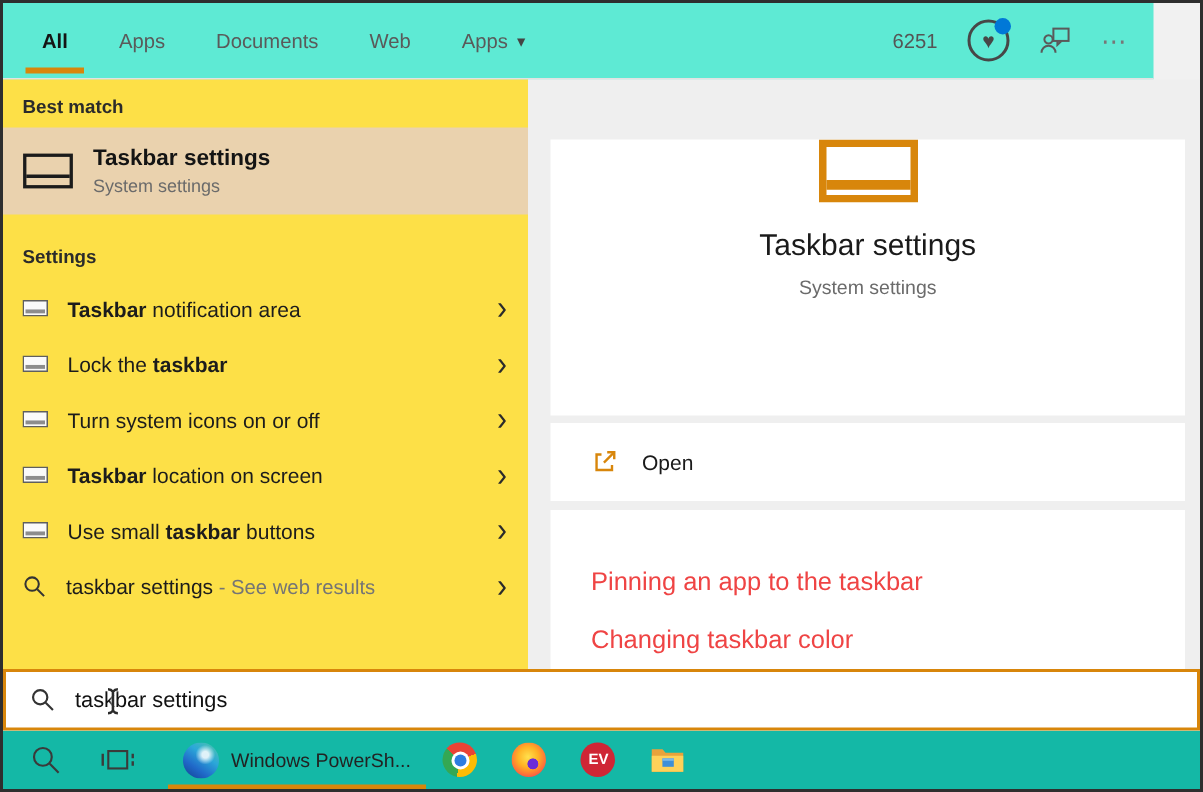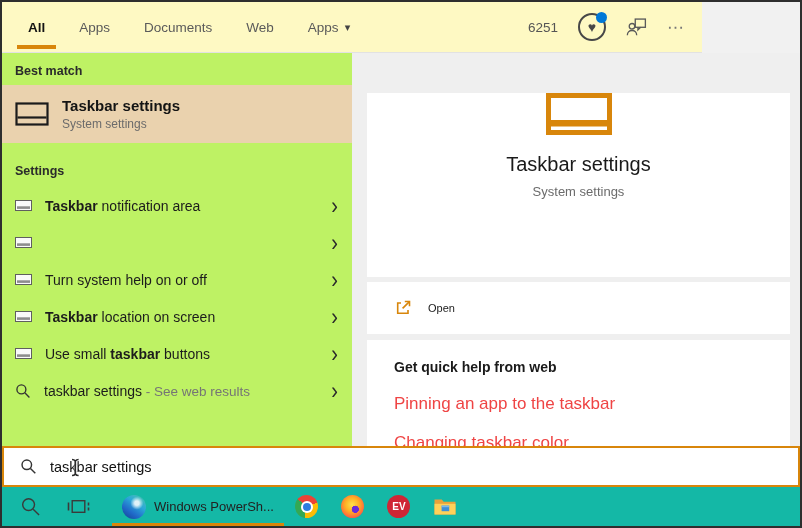--- a/index.html
+++ b/index.html
@@ -6,41 +6,41 @@
     --accent:#d8860b;
     --highlight:#ead2ae;
     --badge:#0078d7;
   }
   *{margin:0;padding:0;box-sizing:border-box}
   body{font-family:"Liberation Sans",sans-serif;background:#888;}
   .screen{position:relative;width:802px;height:528px;border:2px solid #2e2e2e;
           background:#f1f1f1;overflow:hidden}
 
   
-  .topbar{position:absolute;left:0;top:0;width:700px;height:51px;background:#fef9c3;
+  .topbar{position:absolute;left:0;top:0;width:767px;height:51px;background:#5eead4;
           border-bottom:1px solid #e2e2e2}
   .tabs{position:absolute;left:22px;top:0;height:100%;display:flex;align-items:center}
   .tab{font-size:13.5px;color:#5a5a5a;height:100%;display:flex;align-items:center;
        padding:0 4px;margin-right:26px;position:relative;cursor:default}
   .tab.active{color:#141414;font-weight:700}
   .tab.active::after{content:"";position:absolute;left:-7px;right:-7px;bottom:3px;
        height:4px;background:var(--accent)}
   .tab .caret{font-size:11px;margin-left:6px;color:#444}
   .top-right{position:absolute;right:16px;top:0;height:100%;display:flex;
        align-items:center;gap:20px}
   .rewards-count{font-size:13.5px;color:#555}
   .heart-wrap{position:relative;width:28px;height:28px;border:2px solid #474747;
        border-radius:50%;display:flex;align-items:center;justify-content:center}
   .heart-glyph{font-size:14px;color:#474747;line-height:1;margin-top:-1px}
   .blue-dot{position:absolute;top:-3px;right:-3px;width:11px;height:11px;
        border-radius:50%;background:var(--badge)}
   .ellipsis{font-size:17px;color:#777;letter-spacing:2px}
 
   
-  .left-panel{position:absolute;left:0;top:51px;width:350px;height:393px;background:#bef264}
+  .left-panel{position:absolute;left:0;top:51px;width:350px;height:393px;background:#fde047}
   .section-header{font-size:12.5px;font-weight:700;color:#2b2b2b;padding:11px 0 7px 13px}
   .bm-row{height:58px;display:flex;align-items:center;background:var(--highlight);
           padding-left:13px;cursor:default}
   .bm-icon{margin-right:13px;flex:none;display:flex}
   .bm-title{font-size:15px;font-weight:700;color:#141414}
   .bm-sub{font-size:12px;color:#6b6b6b;margin-top:3px}
   .row{height:37px;display:flex;align-items:center;padding:0 14px 0 13px;cursor:default}
   .row-icon{flex:none;margin-right:13px;display:flex}
   .row-label{font-size:14px;color:#1c1c1c;white-space:nowrap}
   .row-label .bold{font-weight:700}
@@ -52,21 +52,21 @@
   
   .right-panel{position:absolute;left:350px;top:51px;width:448px;height:393px;
        background:#efefef;padding:10px 10px 0 15px;overflow:hidden}
   .card{background:#fff}
   .hero-card{height:184px;text-align:center}
   .hero-icon{margin:30px auto 0;width:66px;display:flex;justify-content:center}
   .hero-title{margin-top:18px;font-size:20px;color:#1a1a1a}
   .hero-sub{margin-top:8px;font-size:13px;color:#6b6b6b}
   .open-card{margin-top:5px;height:52px;display:flex;align-items:center;
        padding-left:27px;cursor:default}
-  .open-label{font-size:11px;color:#1a1a1a;margin-left:16px}
+  .open-label{font-size:14px;color:#1a1a1a;margin-left:16px}
   .help-card{margin-top:6px;height:170px;padding:19px 0 0 27px}
   .help-header{font-size:14px;font-weight:700;color:#1a1a1a}
   .help-link{font-size:17px;color:#ef4444;margin-top:19px;cursor:default}
 
   
   .search-box{position:absolute;left:0;top:444px;width:798px;height:41px;background:#fff;
        border:2px solid var(--accent);display:flex;align-items:center;
        padding-left:16px;z-index:6}
   .search-box .row-icon{margin-right:13px}
   .search-input{border:none;outline:none;background:transparent;font-size:14.5px;
@@ -165,30 +165,31 @@
         <span class="row-label"><span></span><span class="bold">Taskbar</span><span> notification area</span></span>
         <span class="chevron">›</span>
       </div>
       <div class="row">
         <span class="row-icon">
           <svg width="17" height="11" viewBox="0 0 17 11">
               <rect x="0.5" y="0.5" width="16" height="10" fill="#fafafa" stroke="#5f5f5f"></rect>
               <rect x="2" y="6.3" width="13" height="2.6" fill="#8d8d8d"></rect>
             </svg>
         </span>
-        <span class="chevron">›</span>
-      </div>
-      <div class="row">
-        <span class="row-icon">
-          <svg width="17" height="11" viewBox="0 0 17 11">
-              <rect x="0.5" y="0.5" width="16" height="10" fill="#fafafa" stroke="#5f5f5f"></rect>
-              <rect x="2" y="6.3" width="13" height="2.6" fill="#8d8d8d"></rect>
-            </svg>
-        </span>
-        <span class="row-label"><span>Turn system help on or off</span><span class="bold"></span><span></span></span>
+        <span class="row-label"><span>Lock the </span><span class="bold">taskbar</span><span></span></span>
+        <span class="chevron">›</span>
+      </div>
+      <div class="row">
+        <span class="row-icon">
+          <svg width="17" height="11" viewBox="0 0 17 11">
+              <rect x="0.5" y="0.5" width="16" height="10" fill="#fafafa" stroke="#5f5f5f"></rect>
+              <rect x="2" y="6.3" width="13" height="2.6" fill="#8d8d8d"></rect>
+            </svg>
+        </span>
+        <span class="row-label"><span>Turn system icons on or off</span><span class="bold"></span><span></span></span>
         <span class="chevron">›</span>
       </div>
       <div class="row">
         <span class="row-icon">
           <svg width="17" height="11" viewBox="0 0 17 11">
               <rect x="0.5" y="0.5" width="16" height="10" fill="#fafafa" stroke="#5f5f5f"></rect>
               <rect x="2" y="6.3" width="13" height="2.6" fill="#8d8d8d"></rect>
             </svg>
         </span>
         <span class="row-label"><span></span><span class="bold">Taskbar</span><span> location on screen</span></span>
@@ -236,21 +237,20 @@
         <svg width="18" height="18" viewBox="0 0 18 18">
           <path d="M7 4 H3.7 V14.3 H14 V11" fill="none" stroke="#d8860b" stroke-width="1.6"></path>
           <line x1="8.6" y1="9.4" x2="15.4" y2="2.6" stroke="#d8860b" stroke-width="1.6"></line>
           <polyline points="10.8,2.5 15.5,2.5 15.5,7.2" fill="none" stroke="#d8860b" stroke-width="1.6"></polyline>
         </svg>
       </span>
       <span class="open-label">Open</span>
     </div>
 
     <div class="card help-card">
-      <div class="help-header">Get quick help from web</div>
       <div class="help-link">Pinning an app to the taskbar</div>
       <div class="help-link">Changing taskbar color</div>
 
     </div>
   </div>
 
   <div class="search-box">
     <span class="row-icon">
       <svg width="17" height="17" viewBox="0 0 20 20">
           <circle cx="8" cy="8" r="5.6" fill="none" stroke="#333" stroke-width="1.7"></circle>

